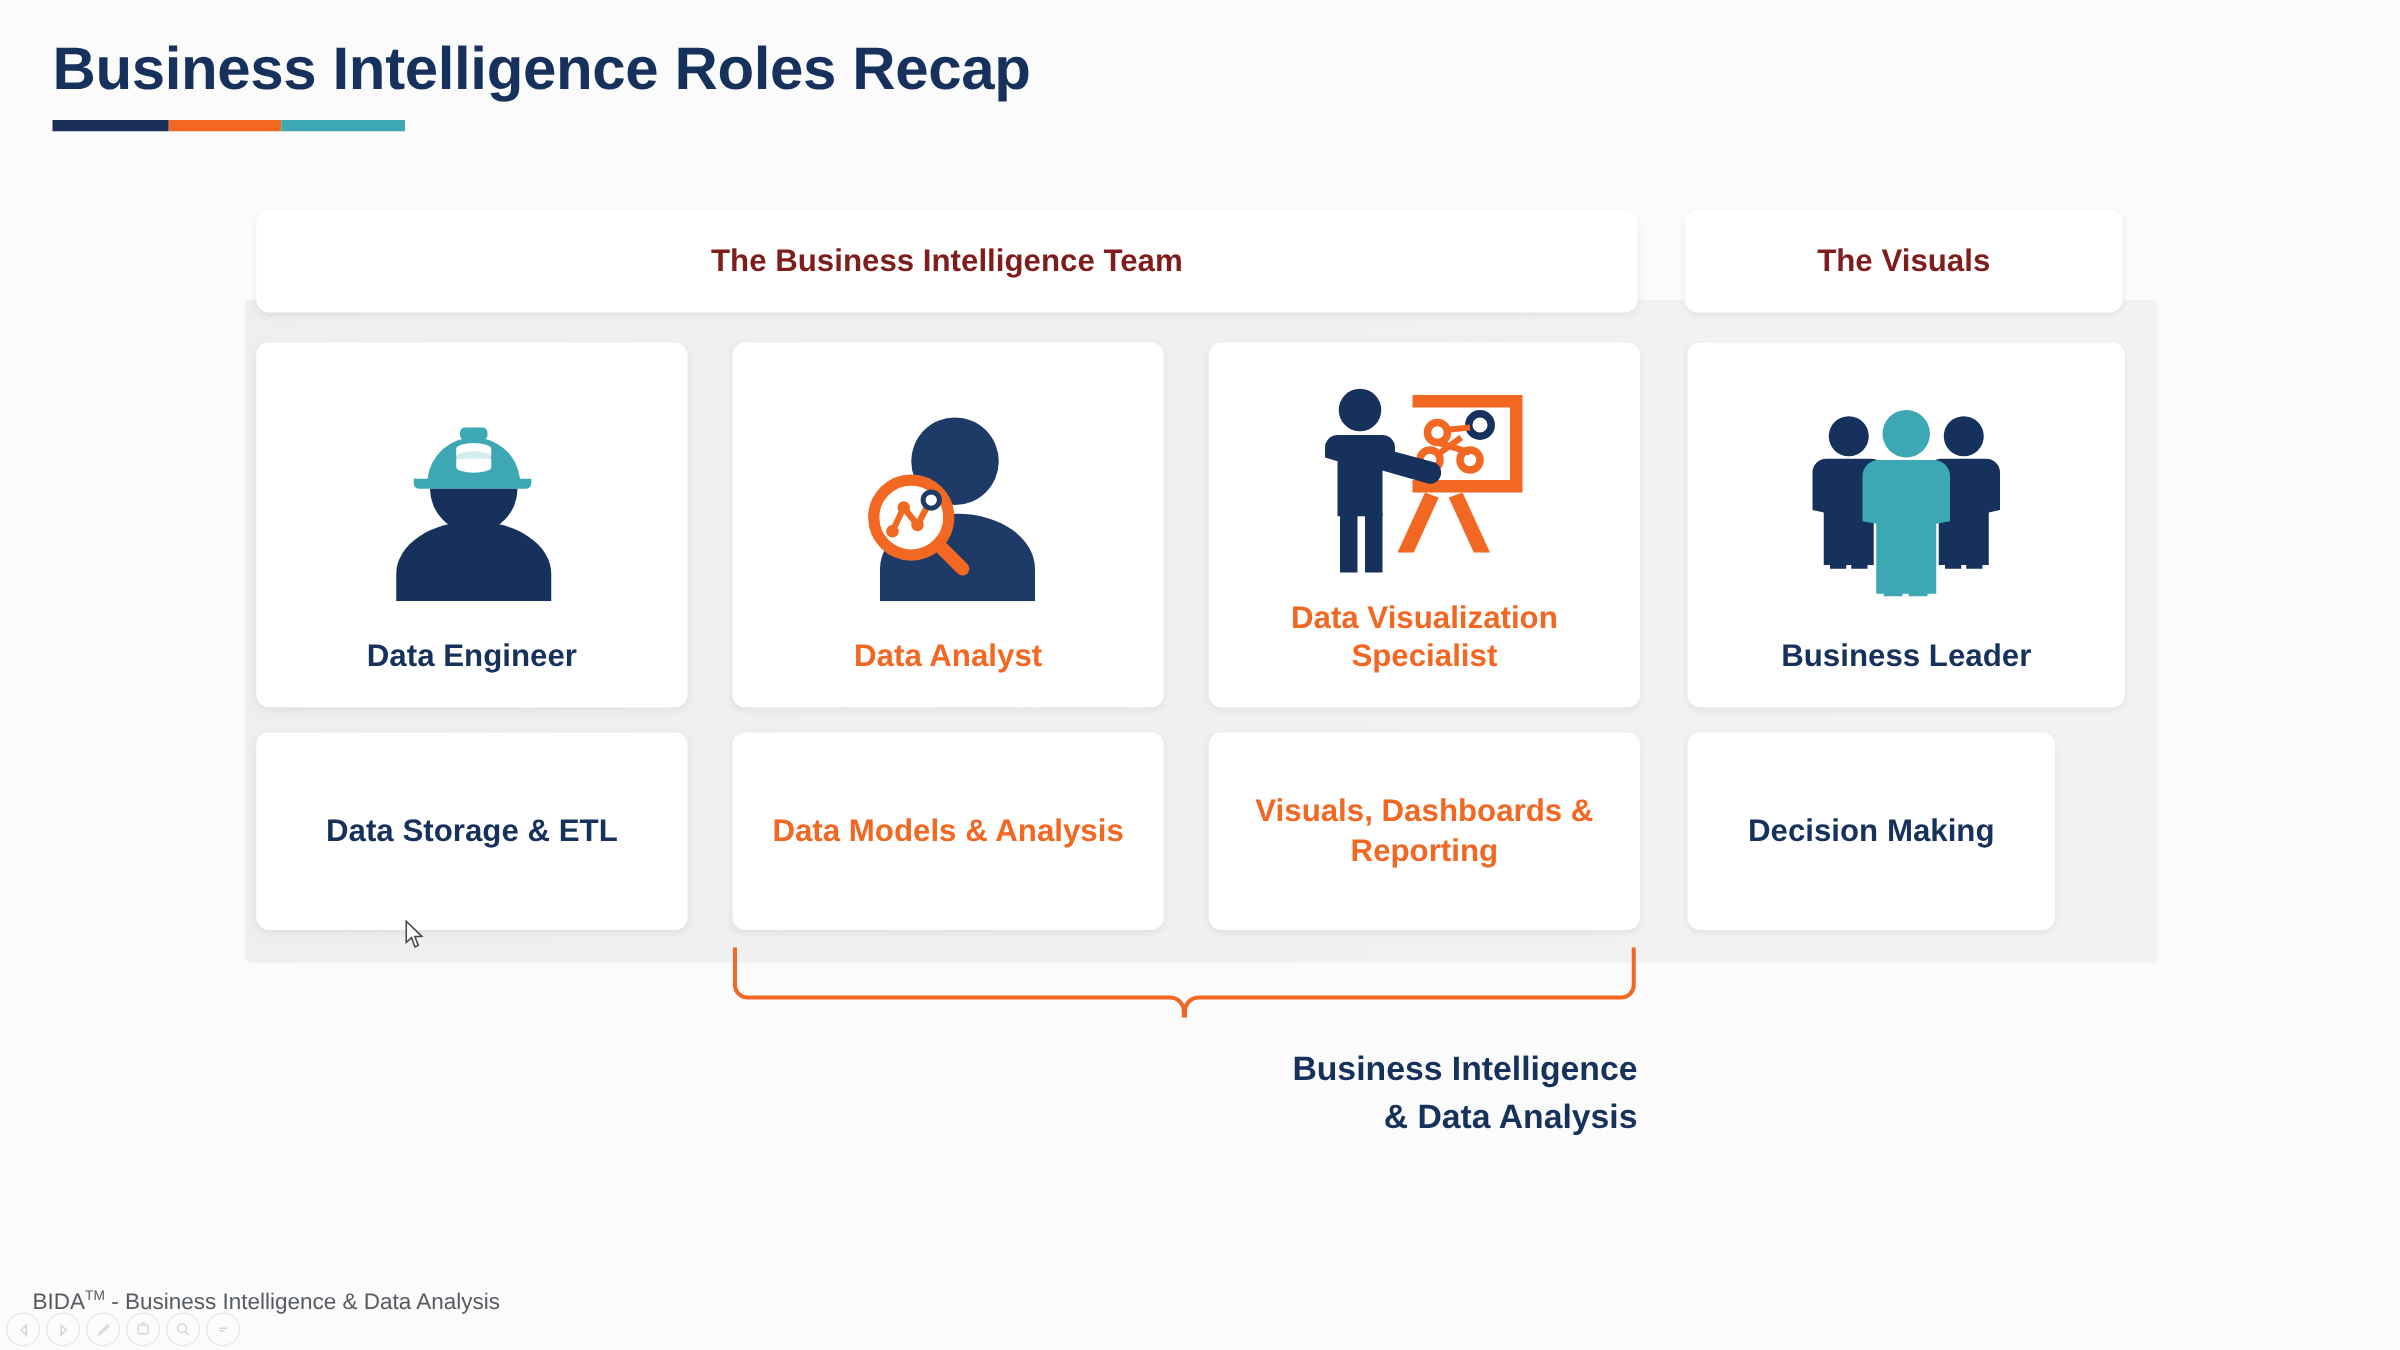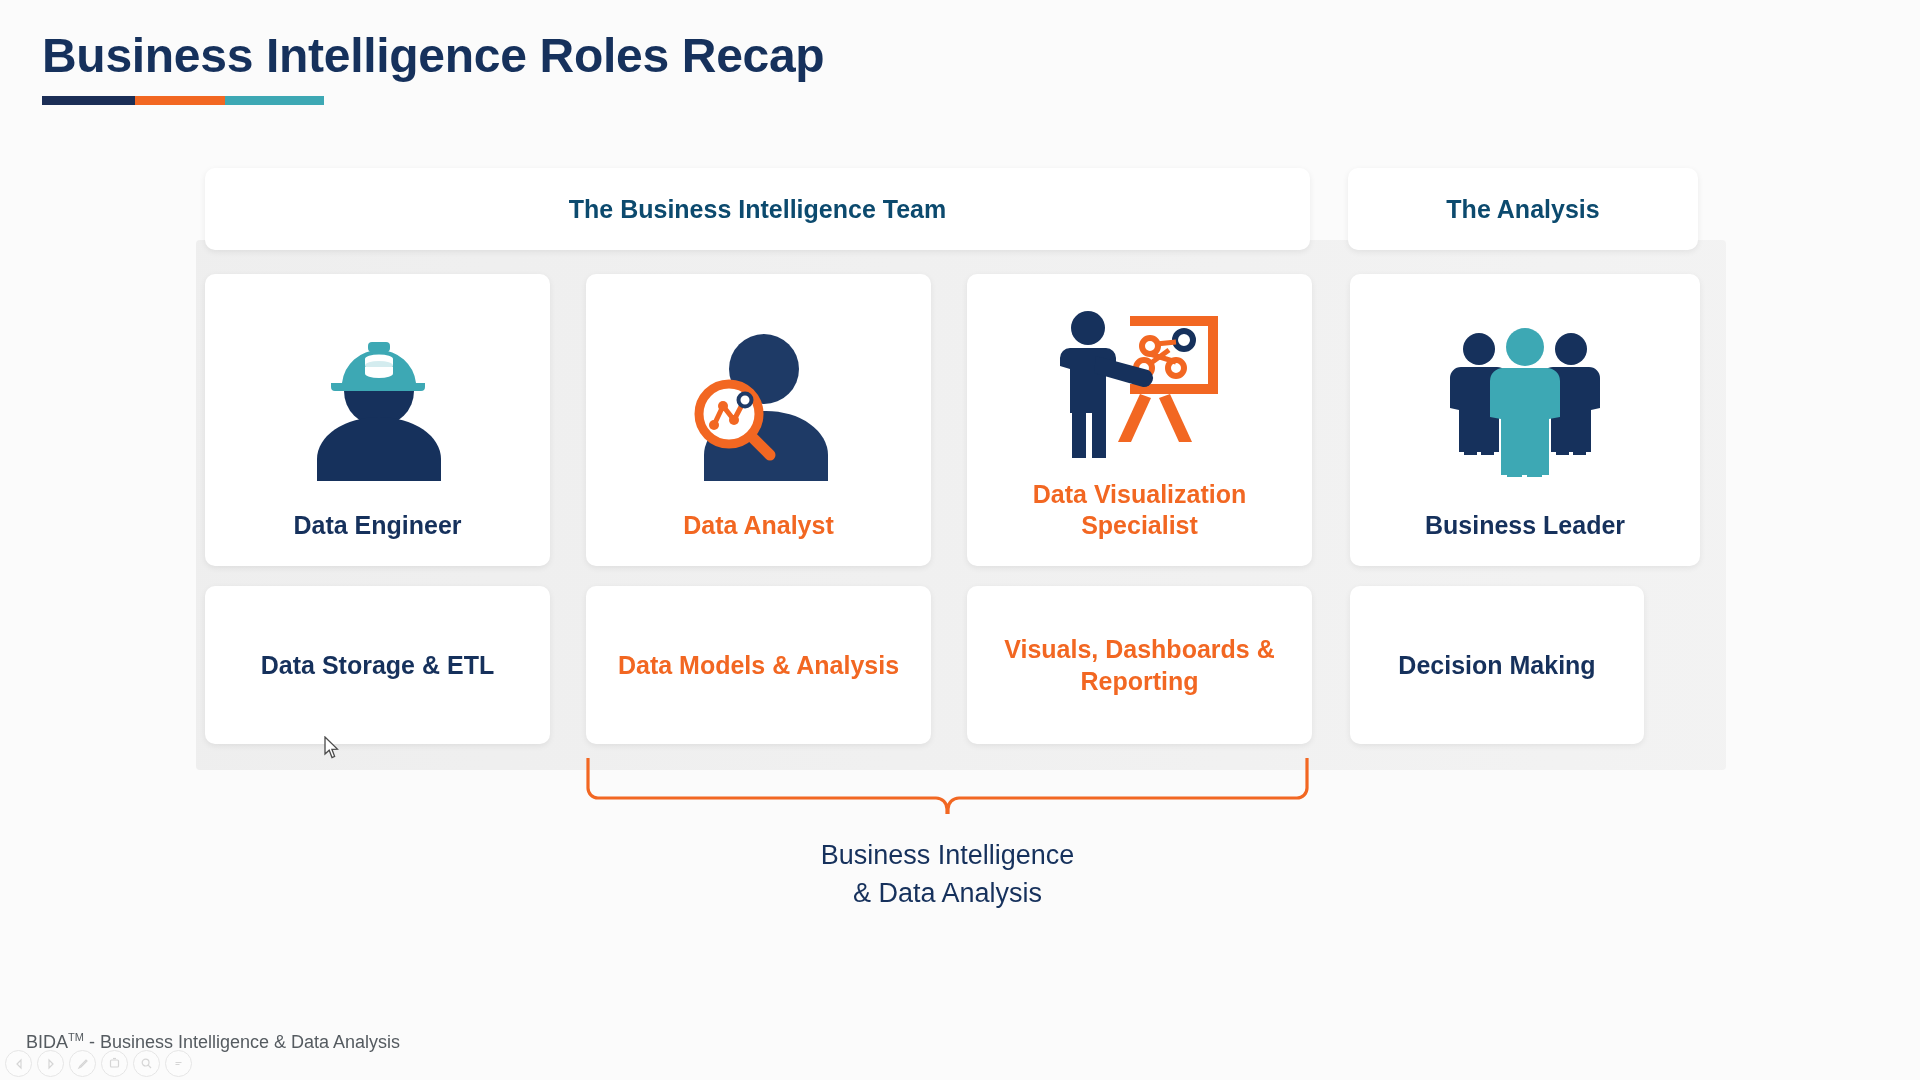--- a/index.html
+++ b/index.html
@@ -84,21 +84,21 @@
     height: 82px;
     margin-right: 38px;
   }
   .header-business {
     width: 350px;
     height: 82px;
   }
   .header-label {
     font-size: 25px;
     font-weight: bold;
-    color: #0c4a6e;
+    color: #7f1d1d;
   }
 
   
   .row-roles { margin-top: 24px; height: 292px; }
   .role-card {
     width: 345px;
     height: 292px;
     margin-right: 36px;
     padding: 18px 14px 14px;
     justify-content: space-between;
@@ -146,23 +146,23 @@
     width: 725px;
     height: 56px;
   }
   .brace-wrap svg { display: block; }
 
   .summary-caption {
     position: absolute;
     left: 585px;
     top: 836px;
     width: 725px;
-    text-align: center;
+    text-align: right;
     font-size: 27px;
-    font-weight: normal;
+    font-weight: bold;
     color: #16315c;
     line-height: 1.42;
   }
 
   
   .footer-text {
     position: absolute;
     left: 26px;
     top: 1031px;
     font-size: 18px;
@@ -214,21 +214,21 @@
   </div>
 </div>
 
 <div class="grid">
 
   <div class="row row-header">
     <div class="card header-team">
       <div class="header-label">The Business Intelligence Team</div>
     </div>
     <div class="card header-business">
-      <div class="header-label">The Analysis</div>
+      <div class="header-label">The Visuals</div>
     </div>
   </div>
 
   <div class="row row-roles">
 
     <div class="card role-card">
       <div class="icon-box">
         <svg width="150" height="160" viewBox="0 0 150 160">
 
           <path d="M32 70 h86 a4 4 0 0 0 4 -4 v-4 h-9 a37 37 0 0 0 -37 -33 a37 37 0 0 0 -37 33 h-11 v4 a4 4 0 0 0 4 4 z" fill="#3da8b4"></path>

